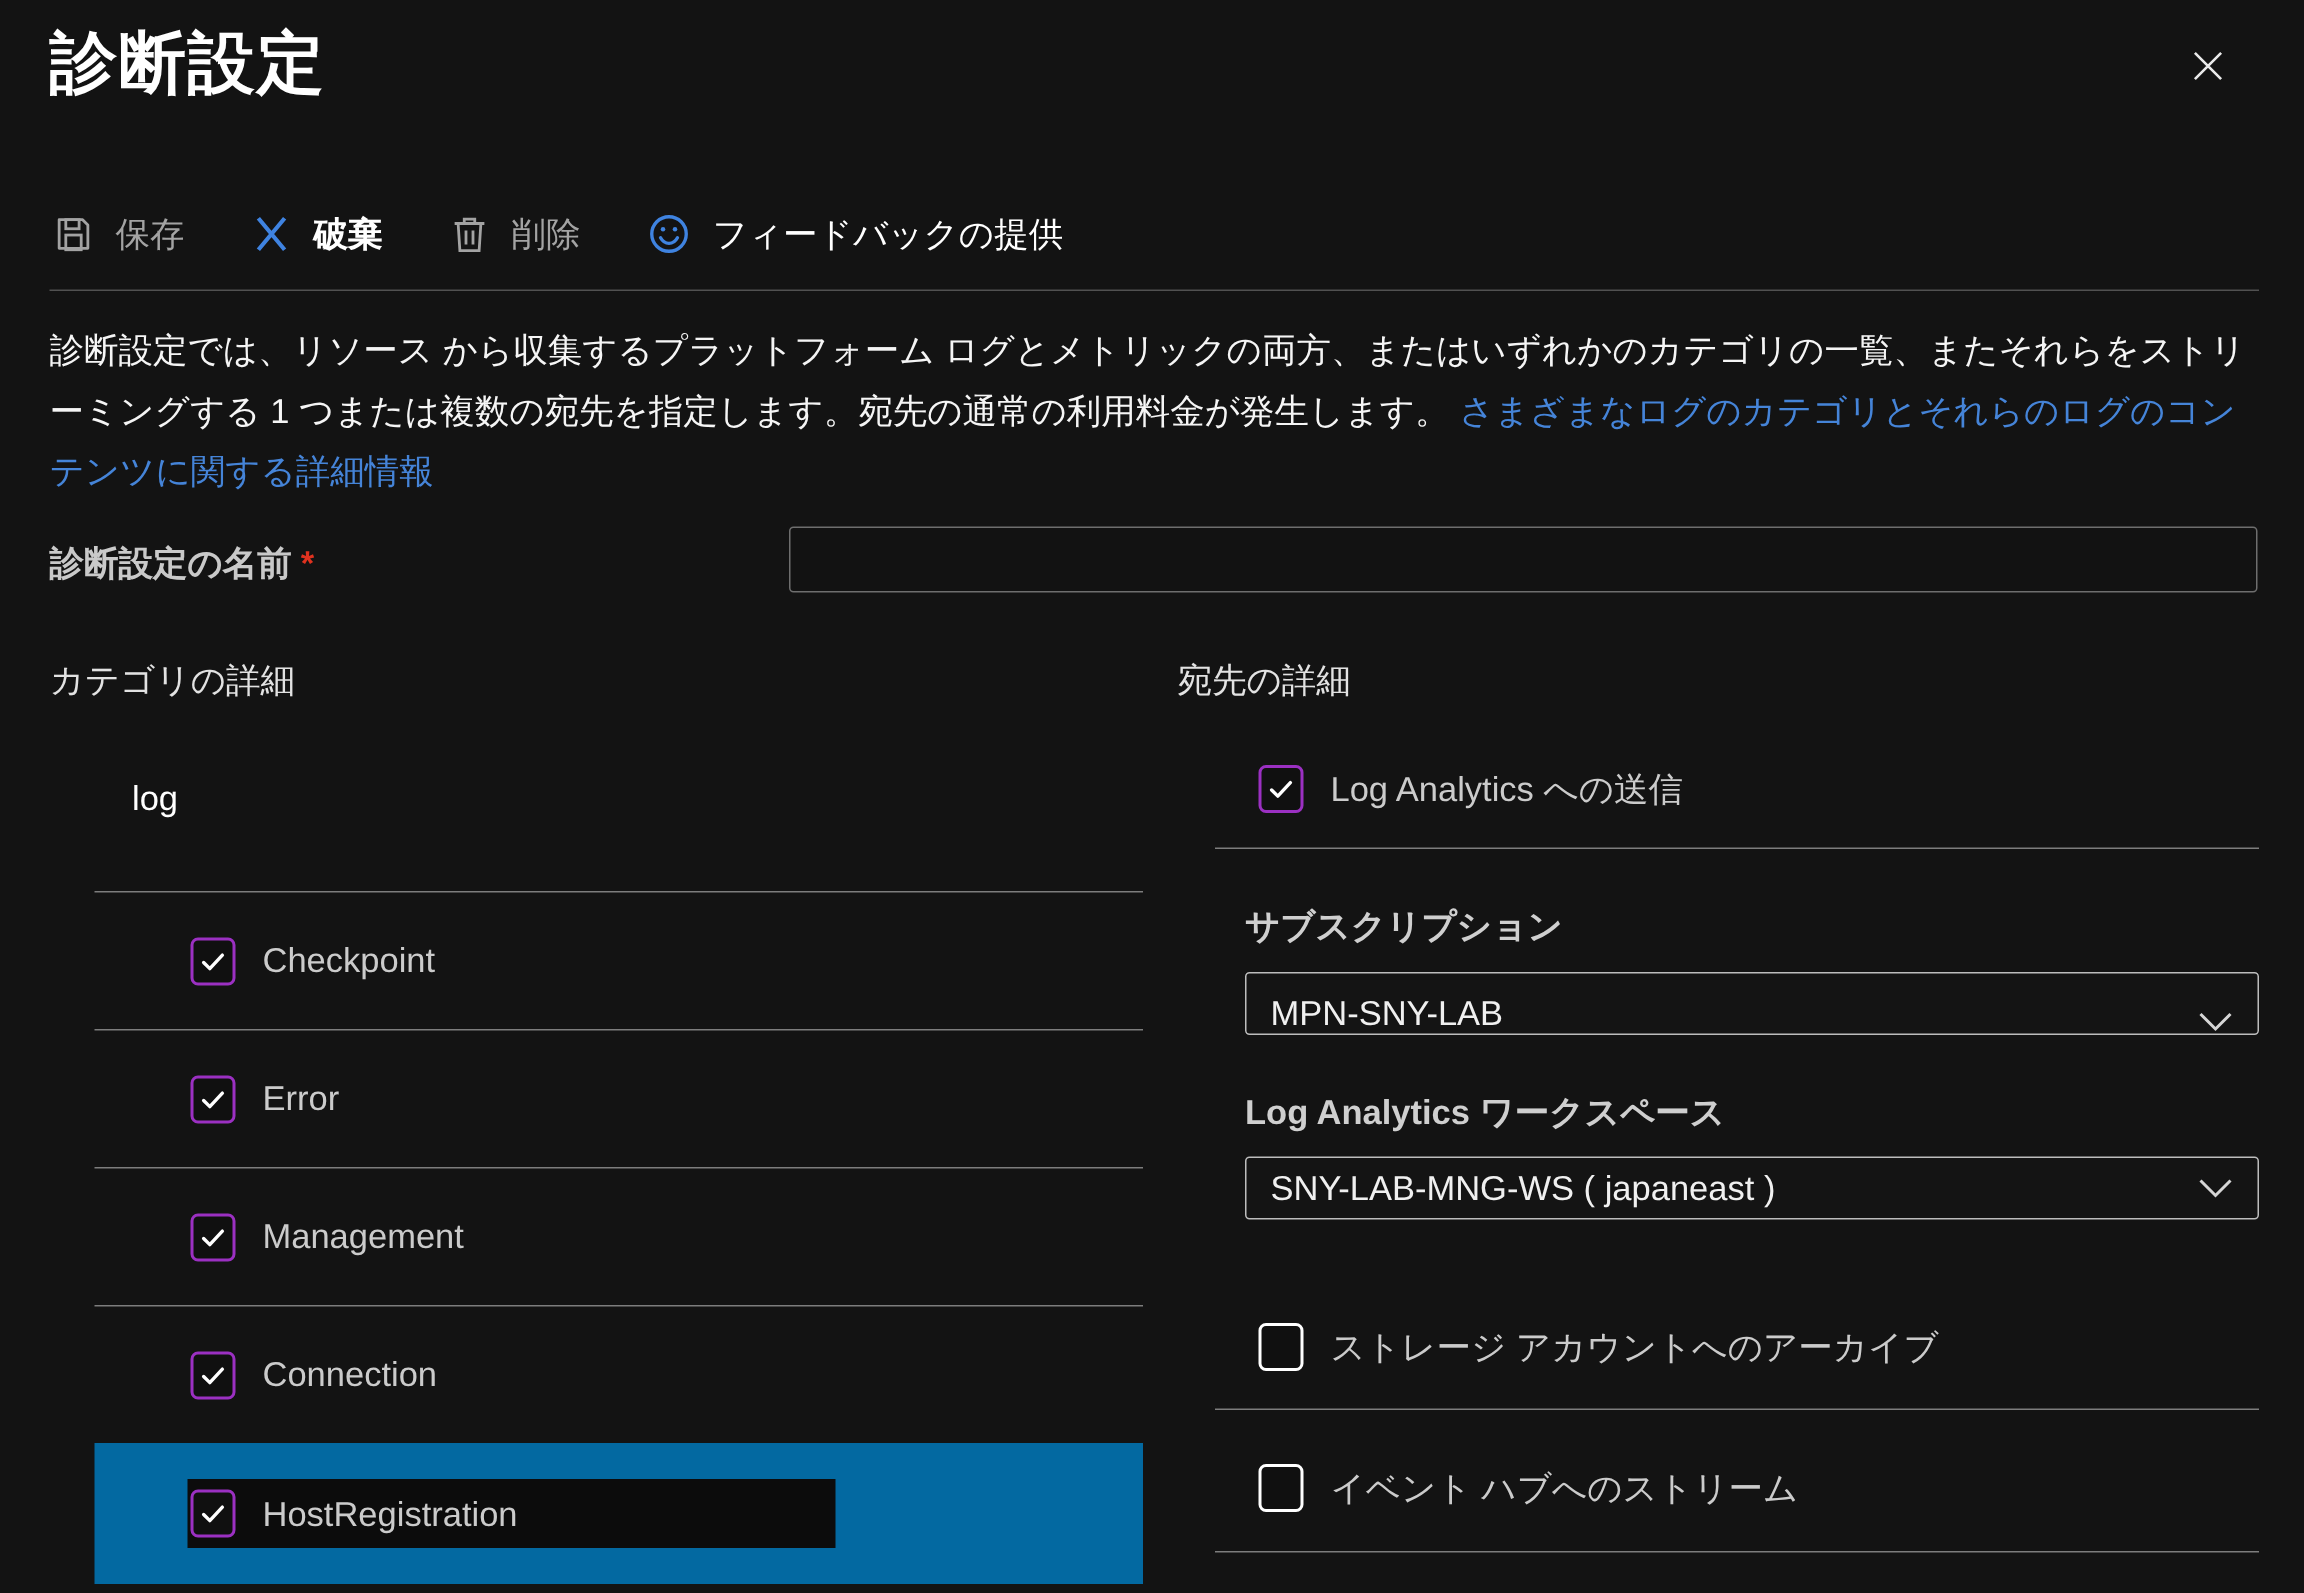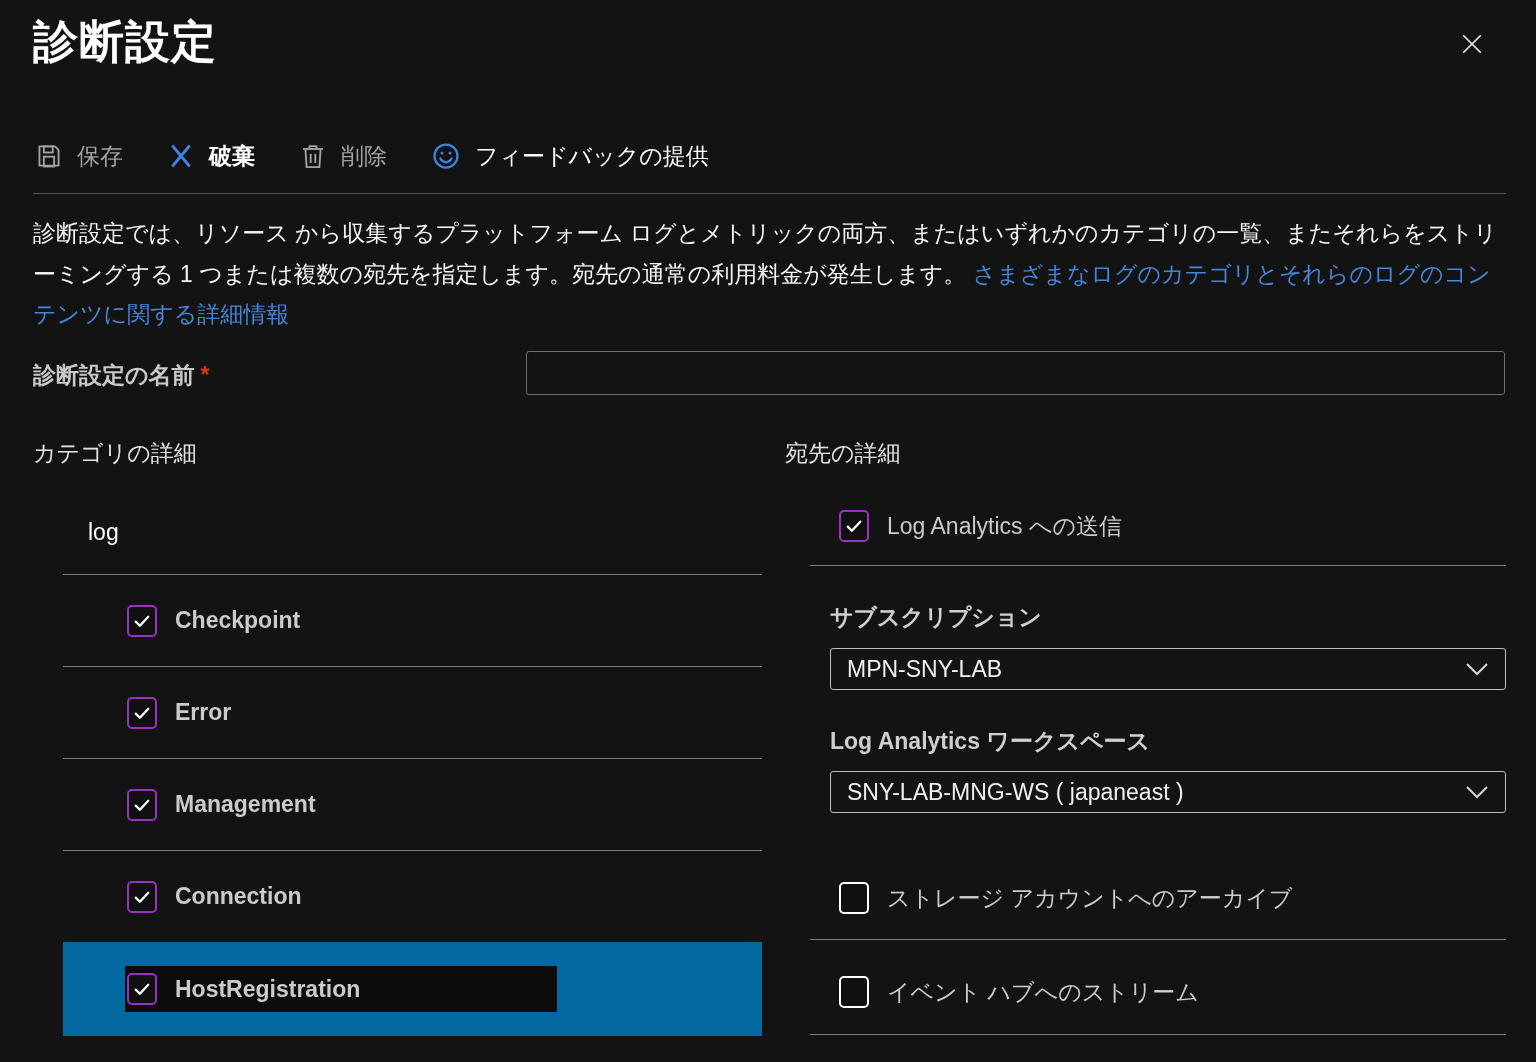--- a/index.html
+++ b/index.html
@@ -60,21 +60,21 @@
   
   .section-title { position: absolute; top: 438px; font-size: 23px; color: #e2e2e2; }
   .section-title.cat { left: 33px; }
   .section-title.dest { left: 785px; }
 
   
   .log-label {
     position: absolute; left: 88px; top: 519px;
     font-size: 23px; font-weight: normal; color: #ffffff;
   }
-  .cat-list { position: absolute; left: 63px; top: 574px; width: 699px; font-weight: bold; }
+  .cat-list { position: absolute; left: 63px; top: 594px; width: 699px; }
   .cat-row {
     position: relative; height: 92px;
     display: flex; align-items: center; padding-left: 64px;
     border-top: 1px solid #7d7d7d;
   }
   .cat-row.no-divider { border-top: none; }
   .cat-row.highlighted { background: #0369a1; height: 94px; }
   .label-strip {
     position: absolute; left: 62px; top: 50%; transform: translateY(-50%);
     width: 432px; height: 46px; background: #0c0c0c;
@@ -226,21 +226,21 @@
     <span class="checkbox checked">
       <svg width="20" height="20" viewBox="0 0 16 16">
           <path d="M3 8.5l3.3 3.3L13 4.6" stroke="#ffffff" stroke-width="1.8" fill="none" stroke-linecap="round" stroke-linejoin="round"></path>
         </svg>
     </span>
     <span class="cb-label">Log Analytics への送信</span>
   </div>
   <div class="divider-r" style="top: 565px;"></div>
 
   <div class="field-label" style="top: 602px;">サブスクリプション</div>
-  <div class="dropdown" style="top: 648px;">
+  <div class="dropdown" style="top: 648px; align-items: flex-end;">
     <span class="dd-value">MPN-SNY-LAB</span>
     <span style="display:flex;">
       <svg width="24" height="15" viewBox="0 0 24 15">
           <path d="M2 2l10 10L22 2" stroke="#d6d6d6" stroke-width="2" fill="none"></path>
         </svg>
     </span>
   </div>
 
   <div class="field-label" style="top: 726px;">Log Analytics ワークスペース</div>
   <div class="dropdown" style="top: 771px;">

